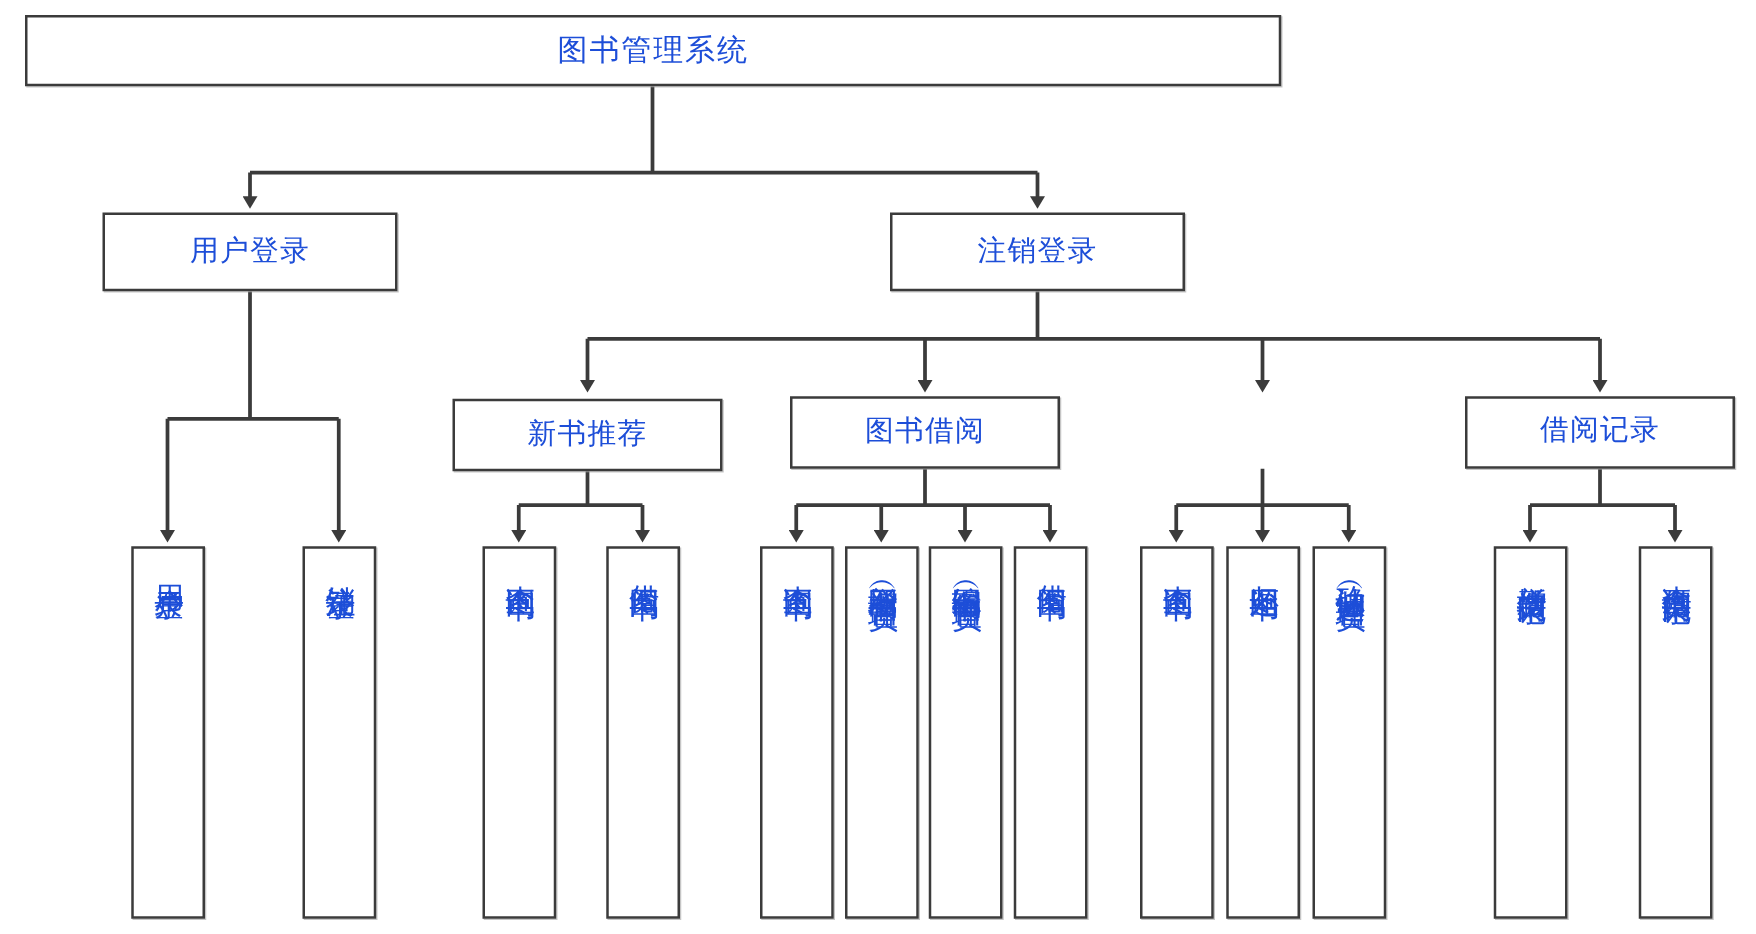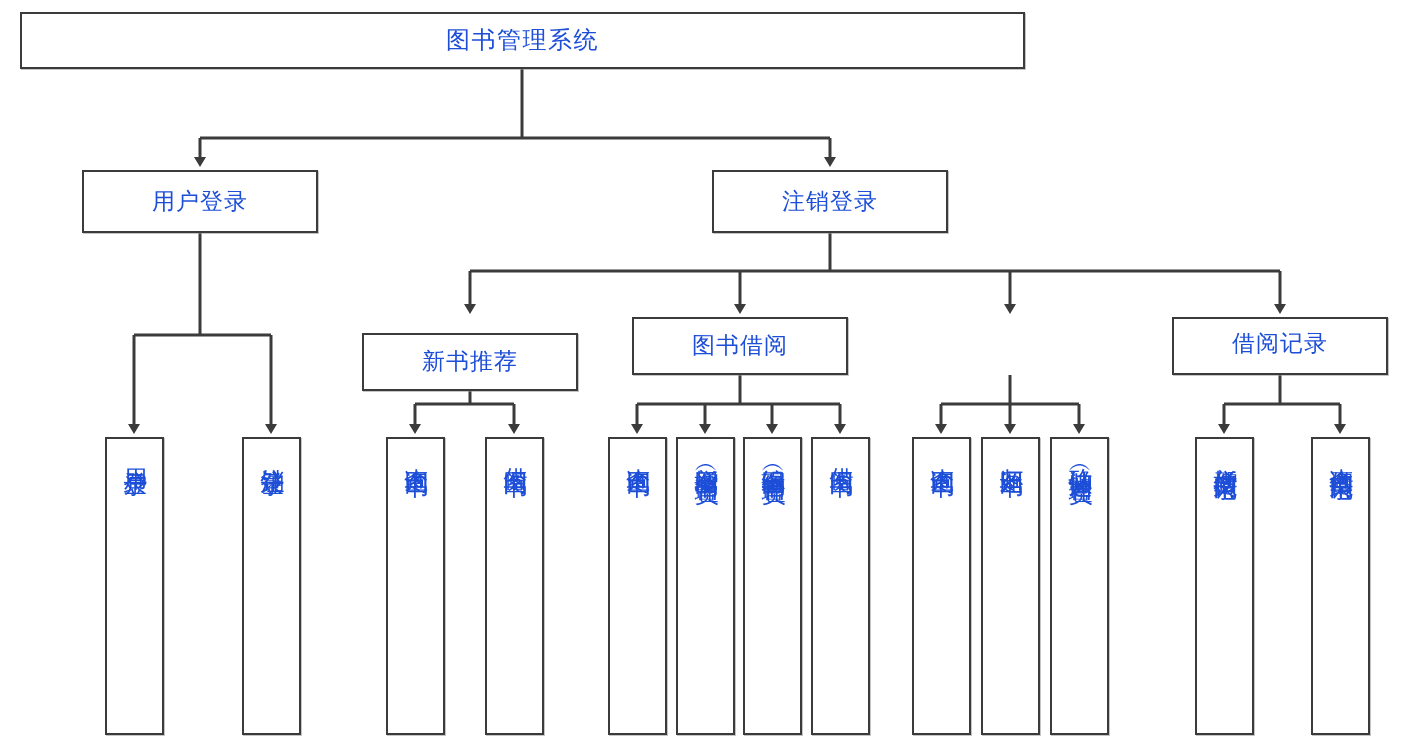--- a/index.html
+++ b/index.html
@@ -133,21 +133,21 @@
     <span class="label">图书管理系统</span>
   </div>
 
   <div class="node horiz" style="left:82px; top:170px; width:236px; height:63px;">
     <span class="label">用户登录</span>
   </div>
   <div class="node horiz" style="left:712px; top:170px; width:236px; height:63px;">
     <span class="label">注销登录</span>
   </div>
 
-  <div class="node horiz" style="left:362px; top:333px; width:216px; height:58px;">
+  <div class="node horiz" style="left:362px; top:319px; width:216px; height:58px;">
     <span class="label">新书推荐</span>
   </div>
   <div class="node horiz" style="left:632px; top:317px; width:216px; height:58px;">
     <span class="label">图书借阅</span>
   </div>
   <div class="node horiz" style="left:1172px; top:317px; width:216px; height:58px;font-family:Liberation Mono, monospace;">
     <span class="label">借阅记录</span>
   </div>
 
   <div class="node vert" style="left:105px; top:437px; width:59px; height:298px;">

